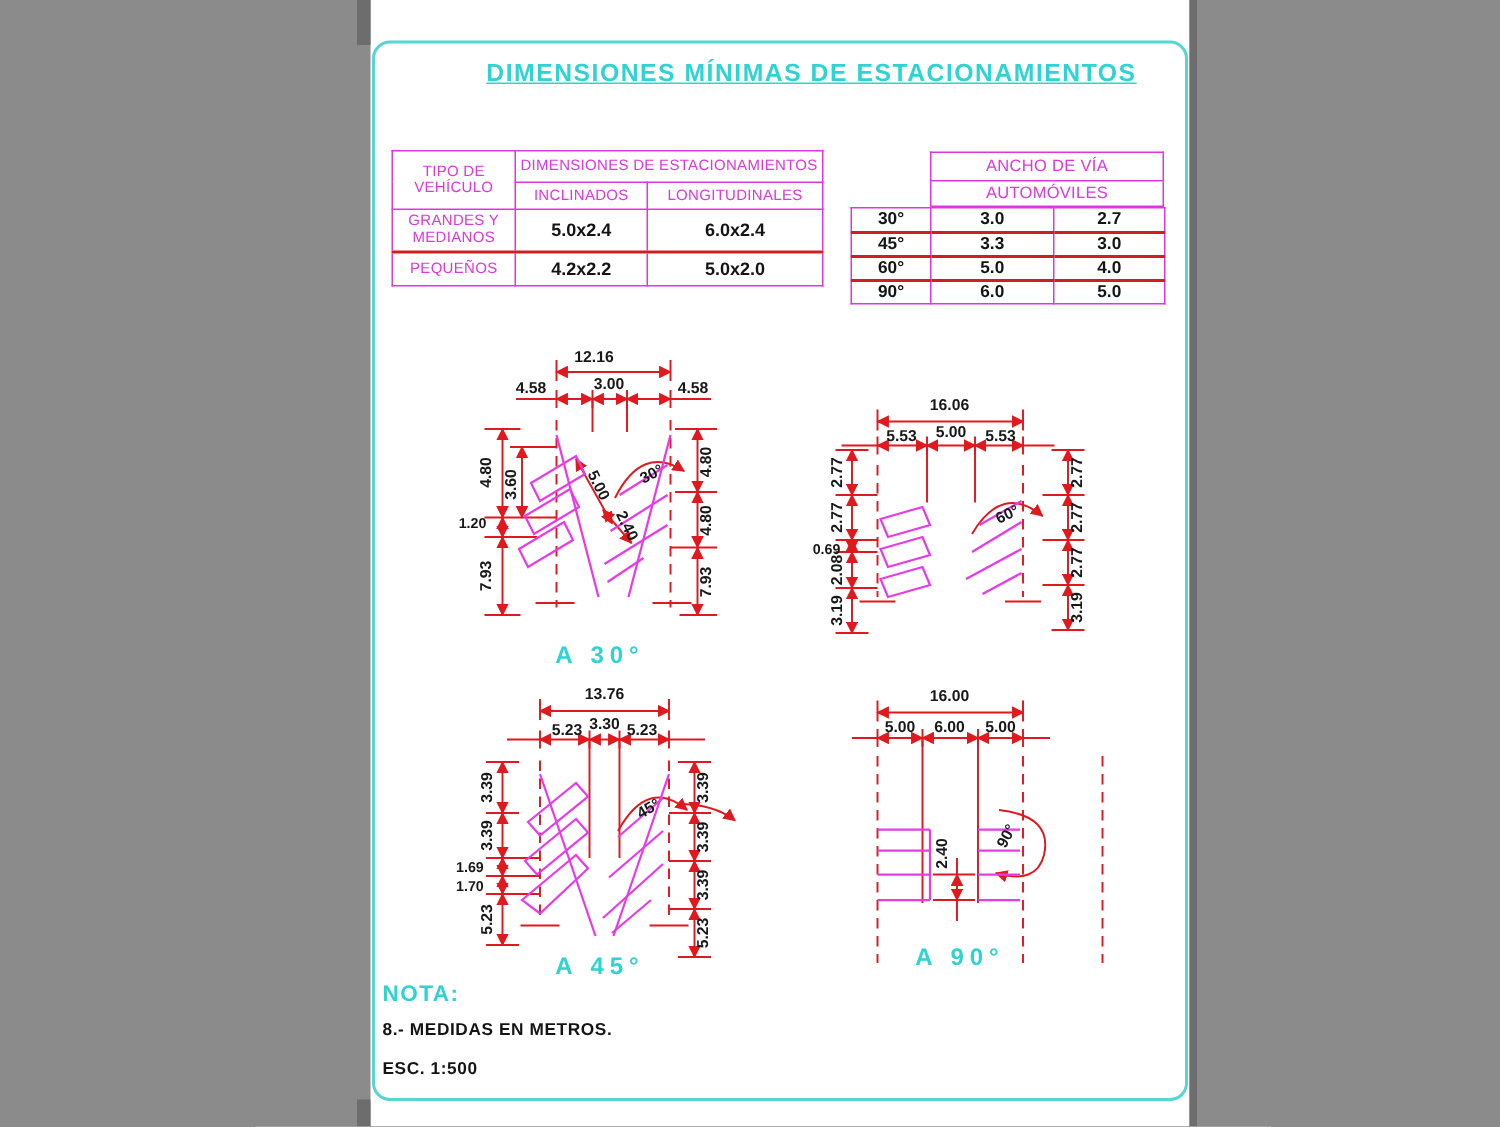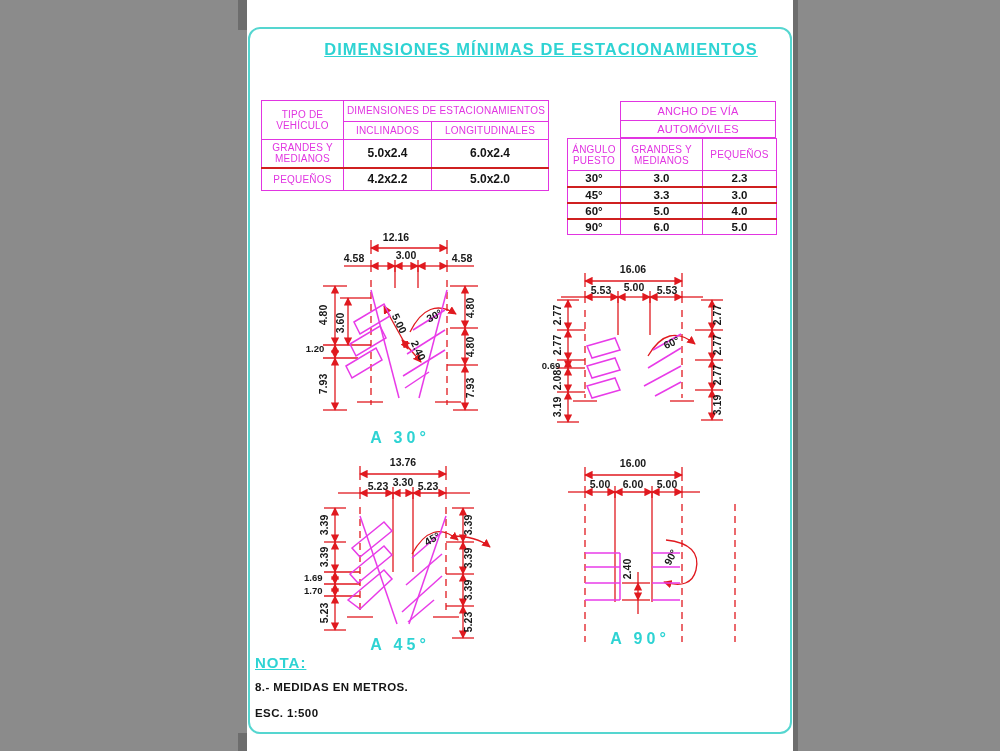--- a/index.html
+++ b/index.html
@@ -37,21 +37,21 @@
   svg text.sm{font-size:9.5px;}
   svg text.as{text-anchor:start;}
   .red{stroke:#e0191f;stroke-width:1.3;fill:none;}
   .dash{stroke-dasharray:7 5;}
   .mag{stroke:#e83be8;stroke-width:1.5;fill:none;}
   #s30 .ar{marker-start:url(#m30);marker-end:url(#m30);}  #s30 .ae{marker-end:url(#m30);}
   #s60 .ar{marker-start:url(#m60);marker-end:url(#m60);}  #s60 .ae{marker-end:url(#m60);}
   #s45 .ar{marker-start:url(#m45);marker-end:url(#m45);}  #s45 .ae{marker-end:url(#m45);}
   #s90 .ar{marker-start:url(#m90);marker-end:url(#m90);}  #s90 .ae{marker-end:url(#m90);}
   .notes{position:absolute;left:255px;color:#141414;font-weight:bold;}
-  .nota-h{top:654px;font-size:15px;color:#2ed3d3;text-decoration:underline;letter-spacing:1px;}
+  .nota-h{top:654px;font-size:15px;color:#2ed3d3;letter-spacing:1px;}
   .nota-1{top:681px;font-size:11.5px;letter-spacing:.4px;}
   .nota-esc{top:707px;font-size:11.5px;letter-spacing:.4px;}
 </style>
 </head>
 <body>
 
 <div class="stage">
   <div class="paper"></div>
   <div class="edge edge-right"></div>
   <div class="edge edge-left-top"></div>
@@ -105,29 +105,24 @@
       </table>
   </div>
   <div class="atab">
     <table>
       <colgroup>
           <col style="width:53px">
           <col style="width:82px">
           <col style="width:74px">
         </colgroup>
       <tbody>
-          <tr style="height:32px">
-        <td class="hdr">ÁNGULO PUESTO</td>
-        <td class="hdr">GRANDES Y MEDIANOS</td>
-        <td class="hdr">PEQUEÑOS</td>
-      </tr>
       <tr style="height:16px">
         <td class="val" style="font-size:11.5px">30°</td>
         <td class="val" style="font-size:11.5px">3.0</td>
-        <td class="val" style="font-size:11.5px">2.3</td>
+        <td class="val" style="font-size:11.5px">2.7</td>
       </tr>
       <tr style="height:16px">
         <td class="val red-top" style="font-size:11.5px">45°</td>
         <td class="val red-top" style="font-size:11.5px">3.3</td>
         <td class="val red-top" style="font-size:11.5px">3.0</td>
       </tr>
       <tr style="height:16px">
         <td class="val red-top" style="font-size:11.5px">60°</td>
         <td class="val red-top" style="font-size:11.5px">5.0</td>
         <td class="val red-top" style="font-size:11.5px">4.0</td>

